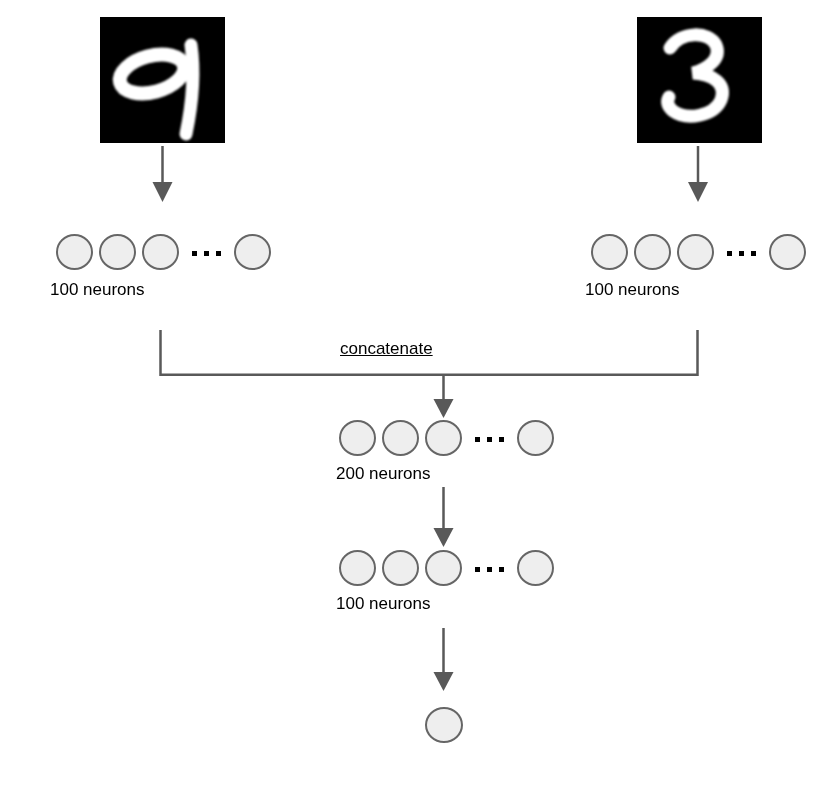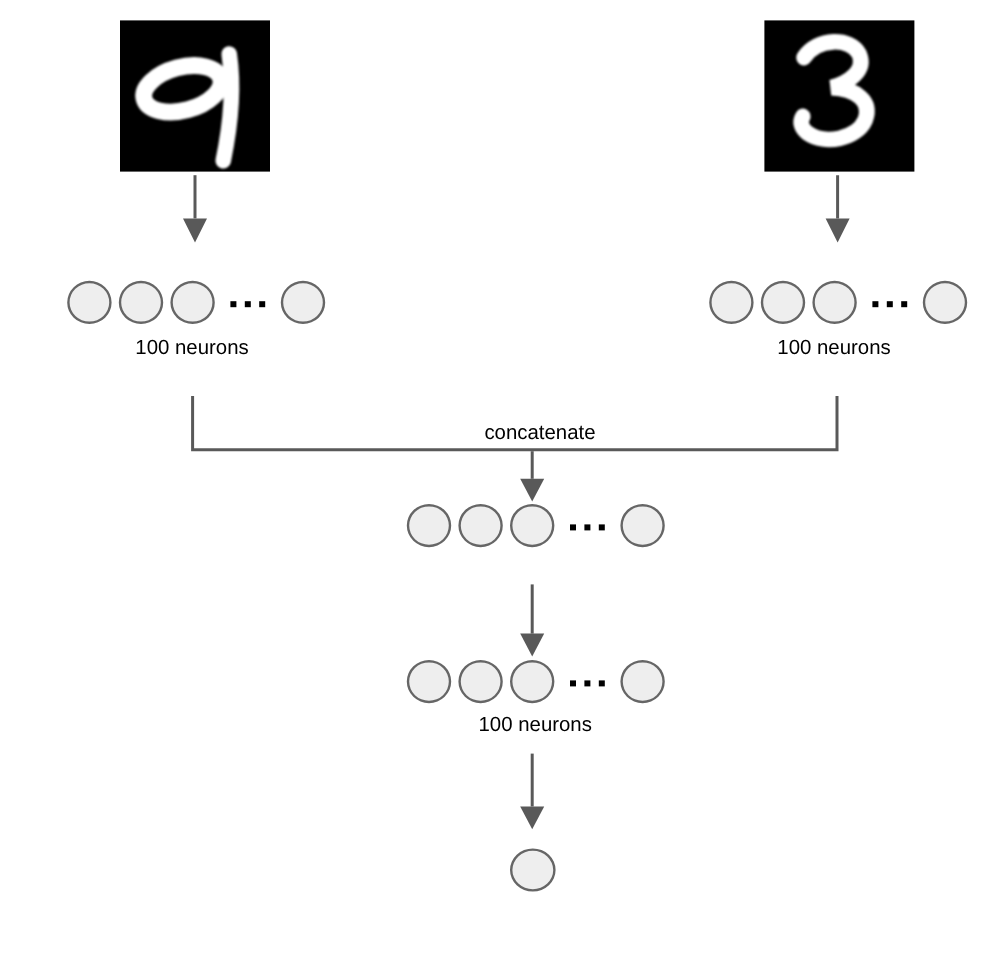--- a/index.html
+++ b/index.html
@@ -20,21 +20,21 @@
   .neuron-row{display:flex;align-items:center;height:36px;}
   .neuron{
     width:37px;height:36px;box-sizing:border-box;border-radius:50%;
     background:var(--node-fill,#eee);border:2.5px solid var(--node-border,#666);
     flex:0 0 auto;
   }
   .neuron + .neuron{margin-left:6px;}
   .dots{display:flex;align-items:center;gap:7px;margin:2px 13px 0 13px;flex:0 0 auto;}
   .dot{width:5px;height:5px;background:var(--text,#000);}
   .layer-label{
-    width:220px;text-align:center;font-size:17px;line-height:18px;
+    width:220px;text-align:left;font-size:17px;line-height:18px;
     color:var(--text,#000);white-space:nowrap;
   }
   .single-neuron{
     width:38px;height:36px;box-sizing:border-box;border-radius:50%;
     background:var(--node-fill,#eee);border:2.5px solid var(--node-border,#666);
   }
 </style>
 </head>
 <body>
 
@@ -125,15 +125,16 @@
         <span class="dot"></span>
         <span class="dot"></span>
       </span>
       <span class="neuron"></span>
     </div>
 
   <div class="abs single-neuron" style="left:425px;top:707px;"></div>
 
   <div class="abs layer-label" style="left:50px;top:281px;">100 neurons</div>
   <div class="abs layer-label" style="left:585px;top:281px;">100 neurons</div>
-  <div class="abs layer-label" style="left:340px;top:352px;">concatenate</div>
+  <div class="abs layer-label" style="left:340px;top:340px;text-decoration:underline;">concatenate</div>
+  <div class="abs layer-label" style="left:336px;top:465px;">200 neurons</div>
   <div class="abs layer-label" style="left:336px;top:595px;">100 neurons</div>
 </div>
 
 </body></html>

